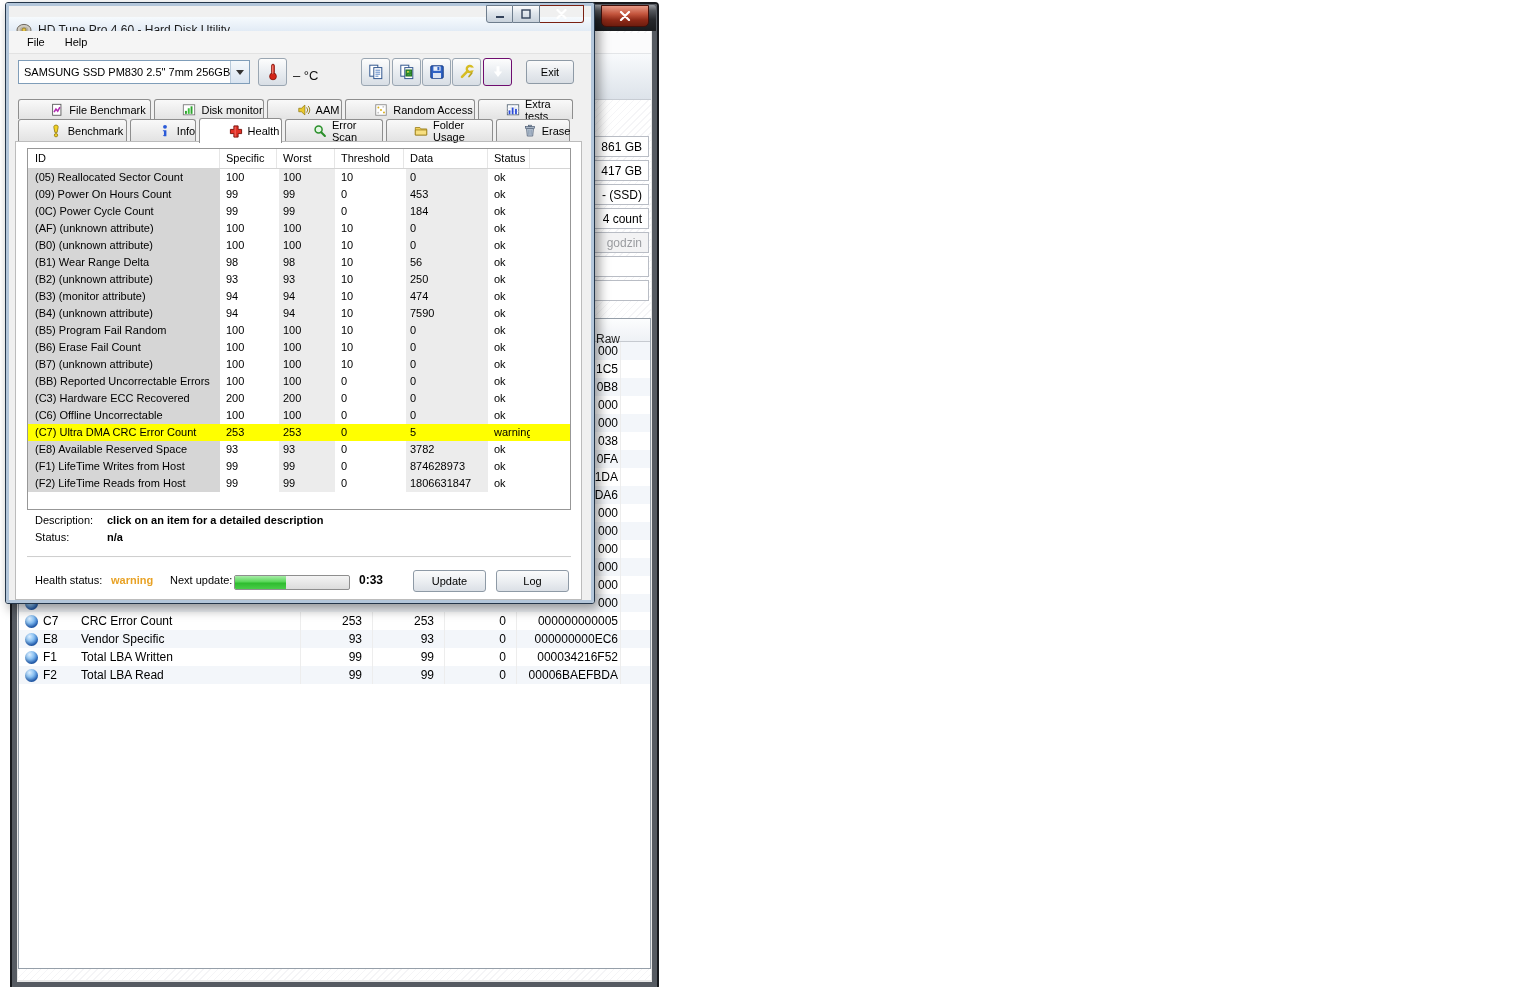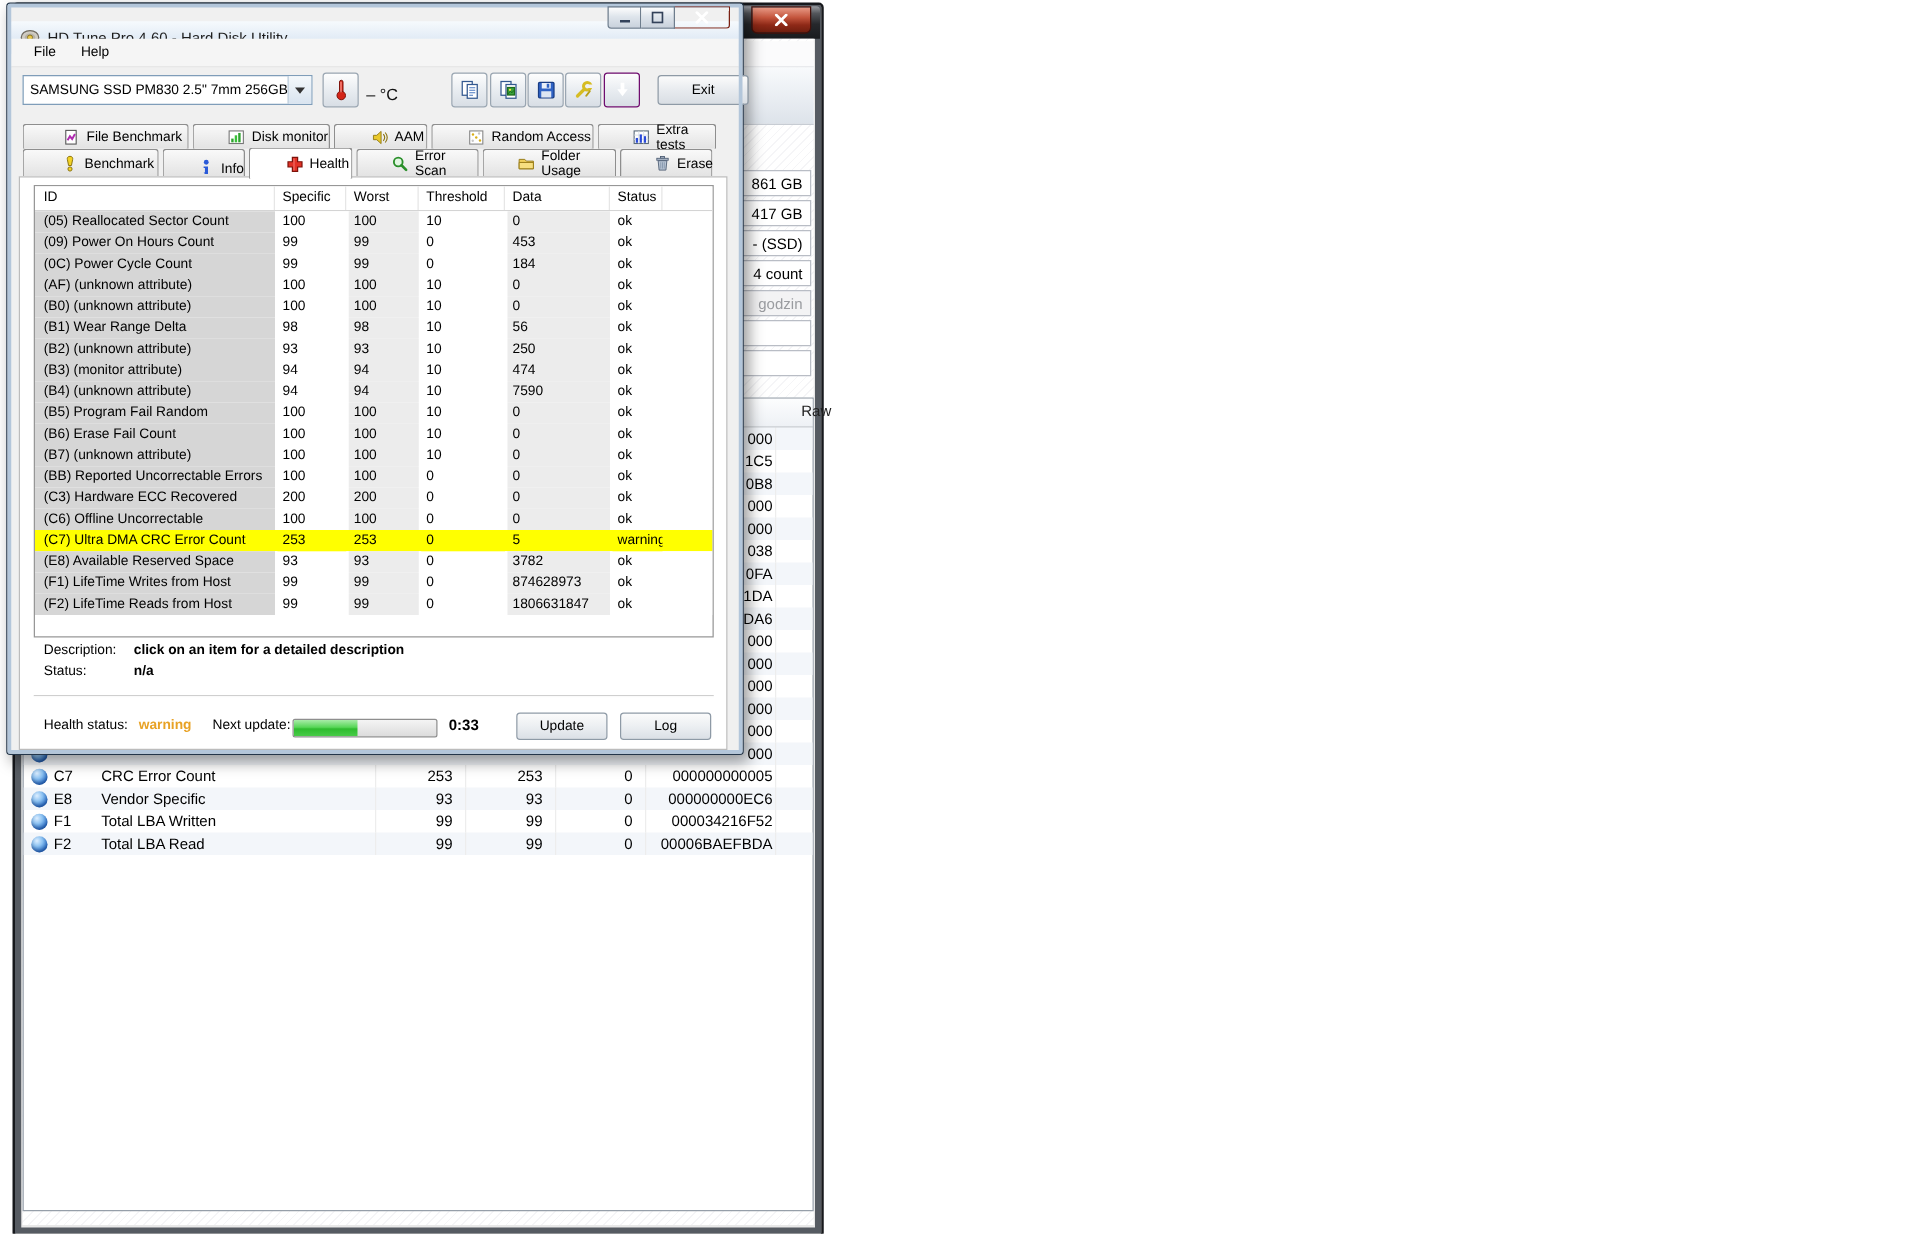--- a/index.html
+++ b/index.html
@@ -18,21 +18,21 @@
   .bgw-client{position:absolute;left:6px;top:27px;width:633px;height:949px;
      background:repeating-linear-gradient(135deg,#ffffff 0 4px,#f5f5f7 4px 5px);}
   .bgw-menustrip{position:absolute;left:6px;top:29px;width:633px;height:20px;background:#fbfbfc;border-bottom:1px solid #e3e5e8;}
   .bgw-gradpanel{position:absolute;left:6px;top:50px;width:633px;height:45px;
      background:linear-gradient(180deg,#f8fafc 0%,#e9edf2 55%,#dde3ea 100%);border-bottom:1px solid #c7ccd3;}
   .bgw-field{position:absolute;right:8px;width:130px;height:21px;background:#fff;border:1px solid #b9bdc5;
      line-height:21px;text-align:right;padding-right:6px;box-sizing:border-box;font-size:12px;}
   .bgw-field.disabled{background:#f3f3f4;color:#9a9ca0;}
   .bgw-table{position:absolute;left:6px;top:314px;width:633px;height:651px;background:#fff;border:1px solid #969fa9;box-sizing:border-box;}
   .bgw-thead{position:relative;height:22px;background:linear-gradient(180deg,#fcfdfe,#eef1f5);border-bottom:1px solid #c6cad0;font-size:12px;}
-  .bgw-thead .raw-h{position:absolute;left:577px;top:3px;color:#222;padding-left:45px;}
+  .bgw-thead .raw-h{position:absolute;left:577px;top:13px;color:#222;}
   .bg-row{display:flex;height:18px;line-height:18px;font-size:12px;align-items:center;}
   .bg-row:nth-child(odd){background:#f3f6fa;}
   .bg-row .c-ball{width:24px;flex:none;display:flex;justify-content:center;}
   .ball{width:13px;height:13px;border-radius:50%;
      background:radial-gradient(circle at 35% 28%,#dceeff 0%,#8cc2f2 35%,#2f74cc 70%,#114a9c 100%);
      box-shadow:inset 0 -2px 3px rgba(0,0,30,.25);}
   .bg-row .c-bid{width:38px;flex:none;}
   .bg-row .c-bname{width:220px;flex:none;border-right:1px solid #ededed;box-sizing:border-box;}
   .bg-row .c-bcur,.bg-row .c-bworst,.bg-row .c-bthr{width:72px;flex:none;text-align:right;padding-right:10px;box-sizing:border-box;border-right:1px solid #ededed;}
   .bg-row .c-braw{width:104px;flex:none;text-align:right;border-right:1px solid #ededed;box-sizing:border-box;padding-right:2px;}
@@ -59,21 +59,21 @@
   .combo{position:absolute;left:9px;top:6px;width:232px;height:24px;background:#fff;border:1px solid #7f9db9;
      display:flex;align-items:center;box-sizing:border-box;}
   .combo-text{flex:1;padding-left:5px;white-space:nowrap;overflow:hidden;}
   .combo-btn{width:18px;height:100%;border-left:1px solid #b7c9da;flex:none;
      background:linear-gradient(180deg,#f4f8fb,#d9e4f0);display:flex;align-items:center;justify-content:center;}
   .arrow-down{width:0;height:0;border-left:4px solid transparent;border-right:4px solid transparent;border-top:5px solid #333;}
   .tool-btn{position:absolute;top:4px;width:29px;height:28px;border:1px solid #9aa6b2;border-radius:3px;
      background:linear-gradient(180deg,#fdfdfd,#e9edf1 50%,#d8dee5);display:flex;align-items:center;justify-content:center;padding:0;}
   .tool-btn.capture{background:linear-gradient(180deg,#d8 0%,#d563d5 0%,#c232c2 50%,#9c189c 100%);border-color:#6f0d6f;}
   .temp-label{position:absolute;left:284px;top:14px;font-size:13px;color:#111;}
-  .exit-btn{position:absolute;left:517px;top:6px;width:73px;height:24px;border:1px solid #8e9aa6;border-radius:3px;
+  .exit-btn{position:absolute;left:517px;top:6px;width:48px;height:24px;border:1px solid #8e9aa6;border-radius:3px;
      background:linear-gradient(180deg,#fbfbfb,#e8ebef 50%,#d9dee4);font-size:11px;font-family:inherit;}
   .tabrow{position:absolute;left:12px;display:flex;gap:3px;z-index:3;}
   .tabrow.r1{top:96px;height:20px;}
   .tabrow.r2{top:116px;height:22px;}
   .tab{flex:none;display:flex;align-items:center;justify-content:center;gap:5px;box-sizing:border-box;
      border:1px solid #8e8e8e;border-bottom:none;border-radius:3px 3px 0 0;
      background:linear-gradient(180deg,#f9f9f9,#e3e3e3);cursor:default;padding-left:27px;}
   .tab .ticon{width:14px;height:14px;flex:none;display:flex;}
   .tab.active{position:relative;top:-1px;height:25px;background:#fff;z-index:6;}
   .tabpage{position:absolute;left:9px;top:138px;width:565px;height:457px;background:#fff;border:1px solid #bcbcbc;box-sizing:content-box;z-index:2;}
@@ -497,21 +497,21 @@
   <div class="tabrow r2" id="tabs-row2">
       <div class="tab" style="width: 109px;">
         <span class="ticon">
           <svg width="14" height="14" viewBox="0 0 16 16">
             <path d="M8 1.2 c1.9 0 2.8 1.3 2.4 3 L9.3 9.6 H6.7 L5.6 4.2 C5.2 2.5 6.1 1.2 8 1.2 z" fill="#f2d226" stroke="#8b7410" stroke-width="0.9"></path>
             <circle cx="8" cy="12.8" r="1.9" fill="#f2d226" stroke="#8b7410" stroke-width="0.9"></circle>
           </svg>
         </span>
         <span>Benchmark</span>
       </div>
-      <div class="tab" style="width: 66px; align-items: flex-end;">
+      <div class="tab" style="width: 66px;">
         <span class="ticon">
           <svg width="14" height="14" viewBox="0 0 16 16">
             <circle cx="8" cy="3.2" r="2.2" fill="#2a5ad8"></circle>
             <path d="M5.6 7 h4 v7 H6.8 l-1.2-1.4 h1.2 V8.4 H5.6 z" fill="#2a5ad8"></path>
           </svg>
         </span>
         <span>Info</span>
       </div>
       <div class="tab active" style="width: 83px;">
         <span class="ticon">

